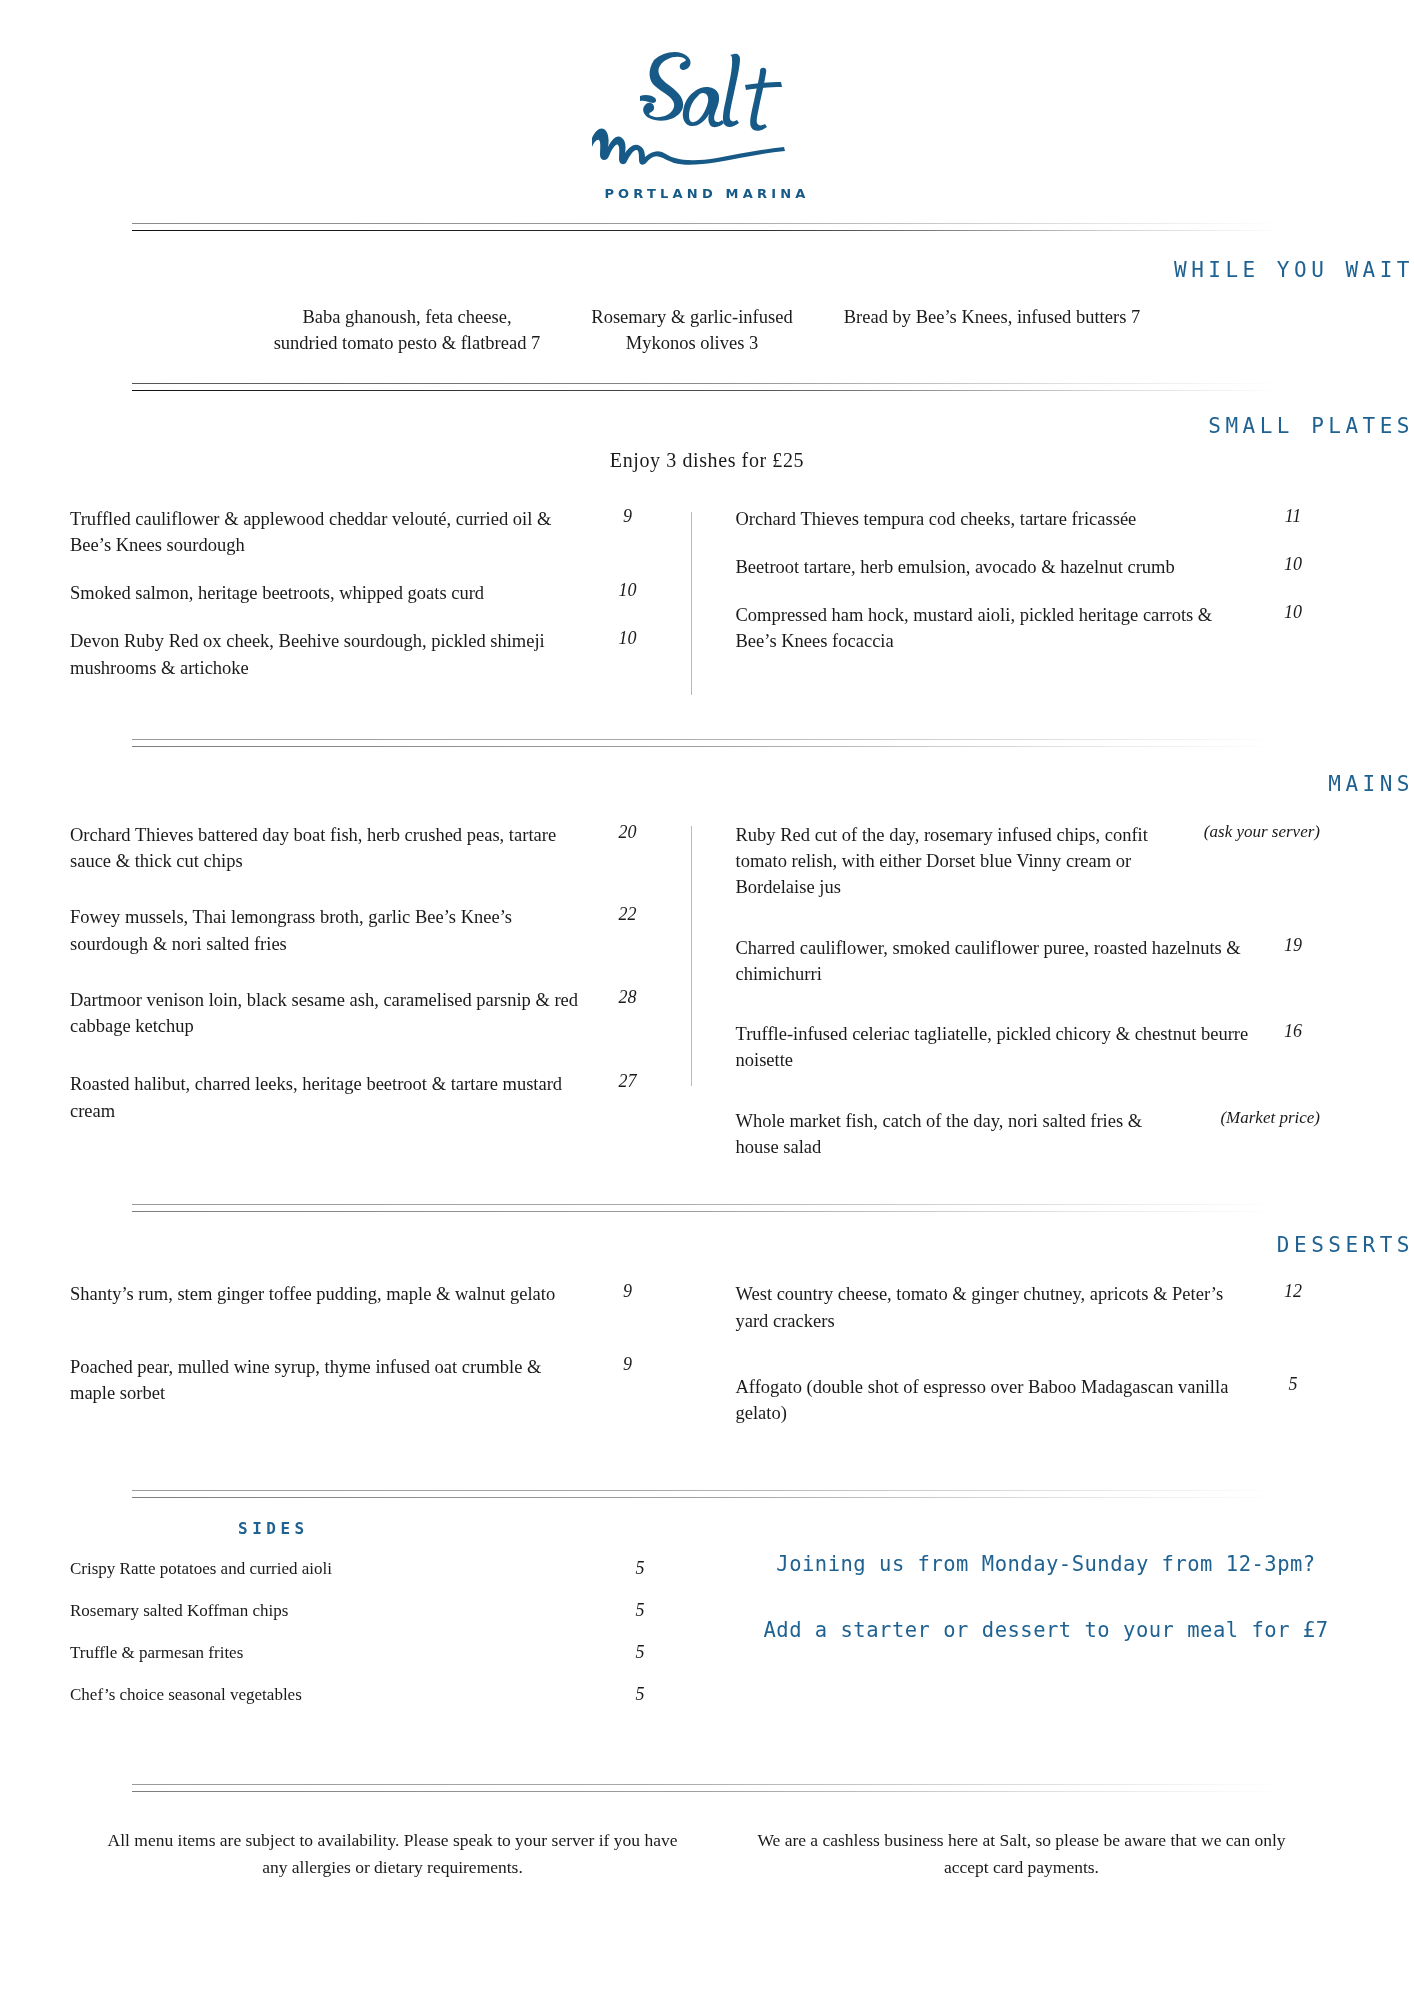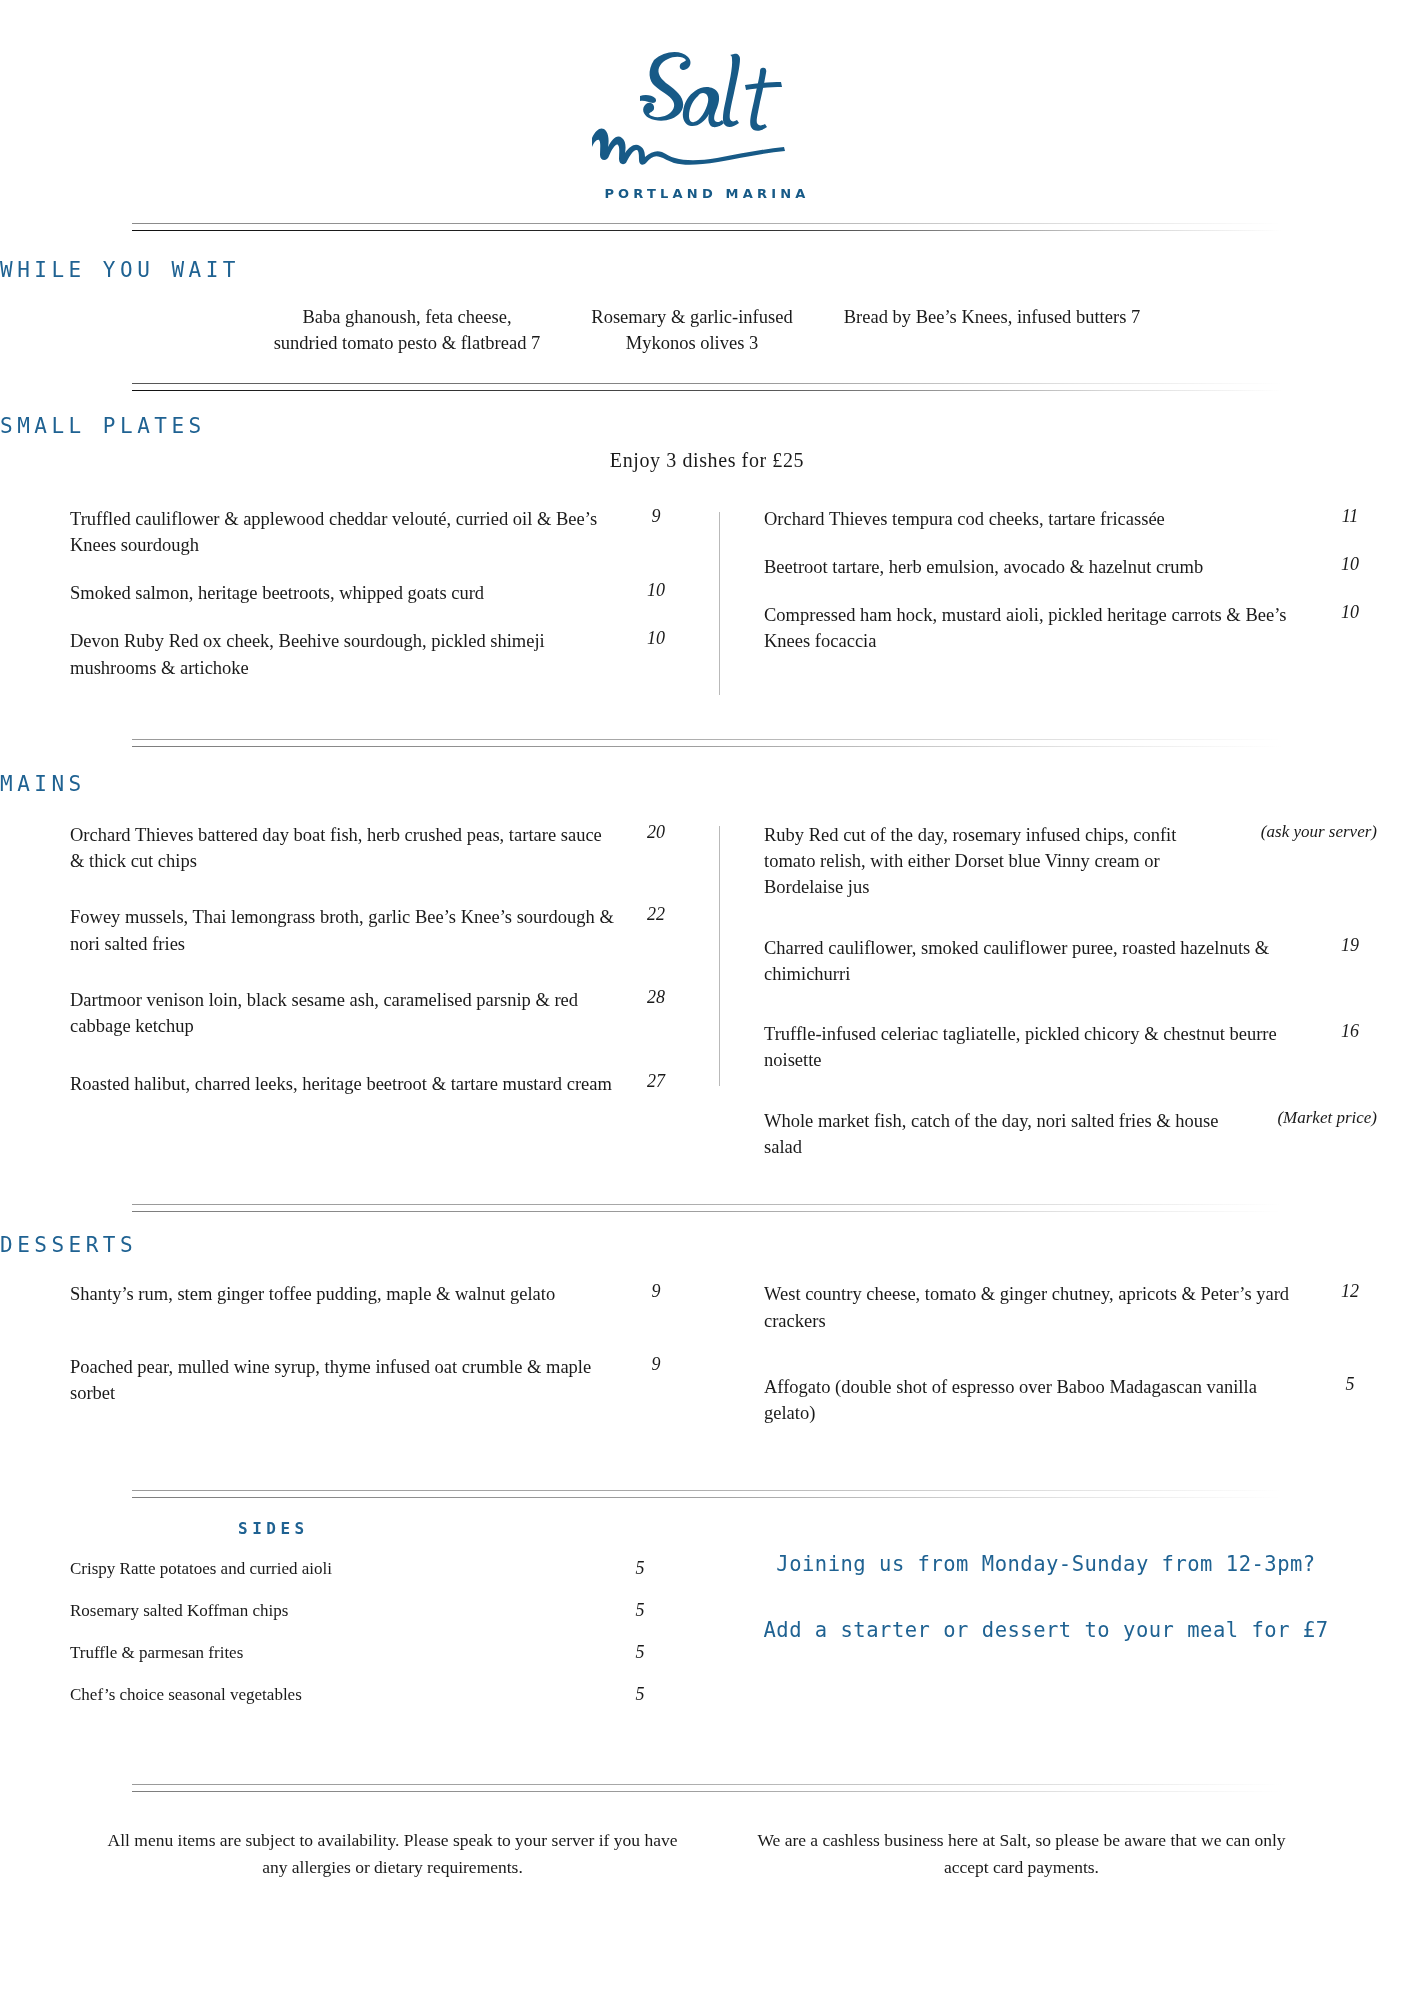--- a/index.html
+++ b/index.html
@@ -79,21 +79,21 @@
   .rule.grey::after {
     background: linear-gradient(to right, #7d7d7d 0%, #a0a0a0 50%, #e4e4e4 82%, #ffffff 100%);
   }
 
   
   .sec-head {
     font-family: "DejaVu Sans Mono", "Liberation Mono", monospace;
     color: #1f6292;
     font-size: 21px;
     letter-spacing: 4.5px;
-    text-align: left;
+    text-align: right;
     font-weight: normal;
     margin: 0;
   }
   .sec-sub {
     text-align: center;
     font-size: 20px;
     letter-spacing: 0.6px;
     margin-top: 11px;
     color: #1a1a1a;
   }
@@ -114,21 +114,21 @@
     padding: 0 10px;
   }
   .wyw-cell.c1 { max-width: 270px; }
   .wyw-cell.c2 { max-width: 260px; }
   .wyw-cell.c3 { max-width: 300px; }
   .wyw-cell.c4 { max-width: 300px; }
 
   
   .cols {
     display: flex;
-    padding: 0 37px 0 70px;
+    padding: 0 94px 0 70px;
     position: relative;
   }
   .col {
     flex: 1 1 0;
     box-sizing: border-box;
   }
   .col.left { padding-right: 36px; }
   .col.right { padding-left: 44px; }
   .vdiv {
     width: 1px;

